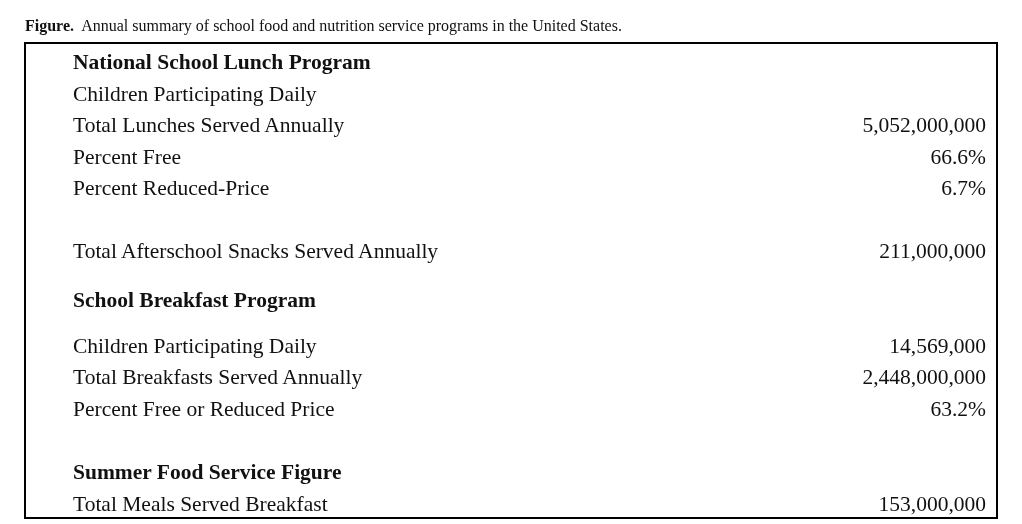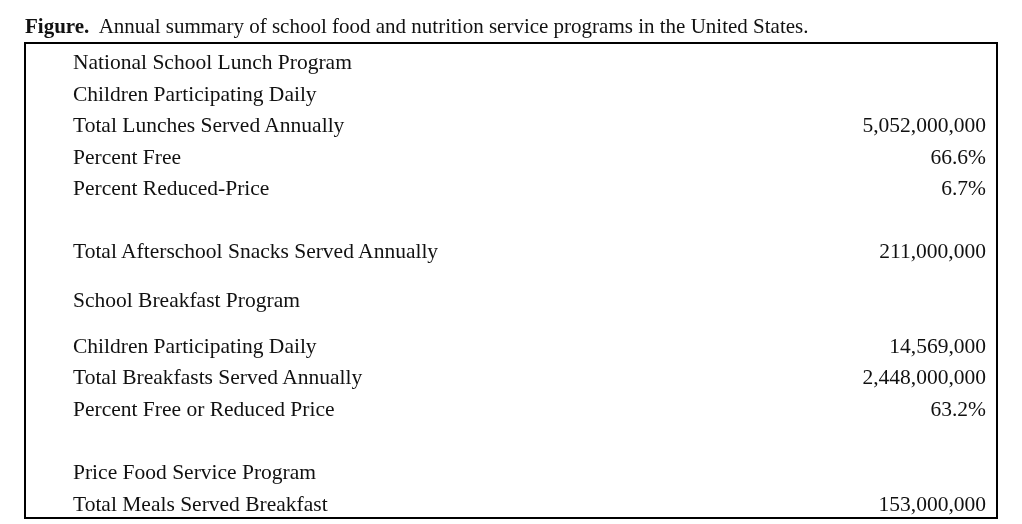--- a/index.html
+++ b/index.html
@@ -3,34 +3,34 @@
 <meta charset="utf-8">
 <style>
   html, body { margin: 0; padding: 0; background: #ffffff; }
   body {
     width: 1022px; height: 524px; overflow: hidden; position: relative;
     font-family: "Liberation Serif", "DejaVu Serif", serif;
     color: #111111;
   }
   .caption {
     position: absolute; left: 25px; top: 13px;
-    font-size: 21px; line-height: 26px; white-space: nowrap; text-align: right;
+    font-size: 16px; line-height: 26px; white-space: nowrap; text-align: right;
   }
   .caption b { font-weight: bold; }
   .box {
     position: absolute; left: 24px; top: 42px; width: 970px; height: 473px;
     border: 2px solid #000000; box-sizing: content-box;
   }
   .row {
     position: absolute; left: 47px; right: 10px; height: 30px;
     font-size: 21.5px; line-height: 30px; white-space: nowrap;
   }
   .row .label { position: absolute; left: 0; }
   .row .value { position: absolute; right: 0; }
-  .heading { font-weight: normal; }
+  .heading { font-weight: bold; }
 </style>
 </head>
 <body>
 
 <div class="caption">
   <b>Figure.</b>&nbsp;
   <span>Annual summary of school food and nutrition service programs in the United States.</span>
 </div>
 
 <div class="box">
@@ -69,19 +69,19 @@
   <div class="row" style="top:318px">
     <span class="label">Total Breakfasts Served Annually</span>
     <span class="value">2,448,000,000</span>
   </div>
   <div class="row" style="top:350px">
     <span class="label">Percent Free or Reduced Price</span>
     <span class="value">63.2%</span>
   </div>
 
   <div class="row heading" style="top:413px">
-    <span class="label">Price Food Service Program</span>
+    <span class="label">Summer Food Service Figure</span>
   </div>
   <div class="row" style="top:445px">
     <span class="label">Total Meals Served Breakfast</span>
     <span class="value">153,000,000</span>
   </div>
 </div>
 
 </body></html>

